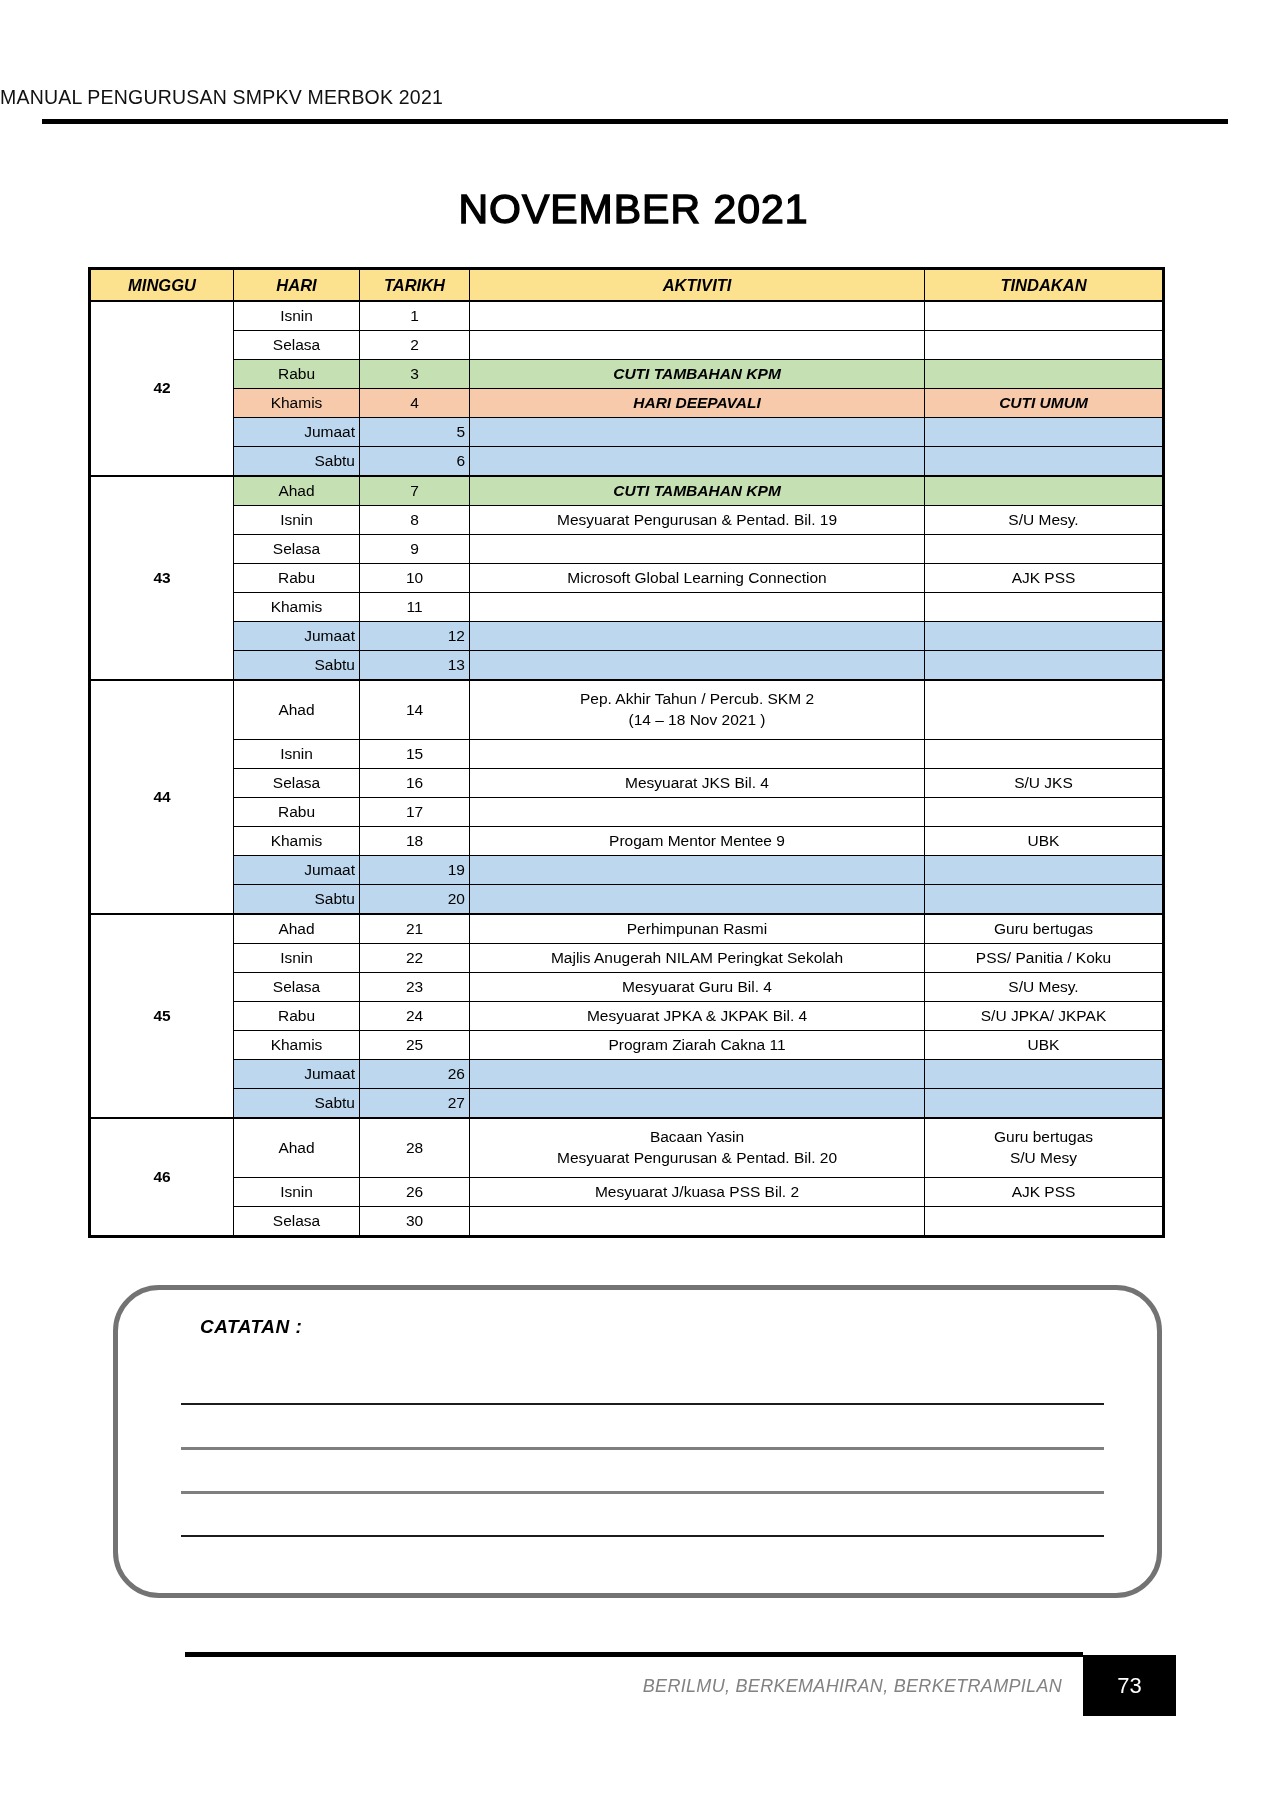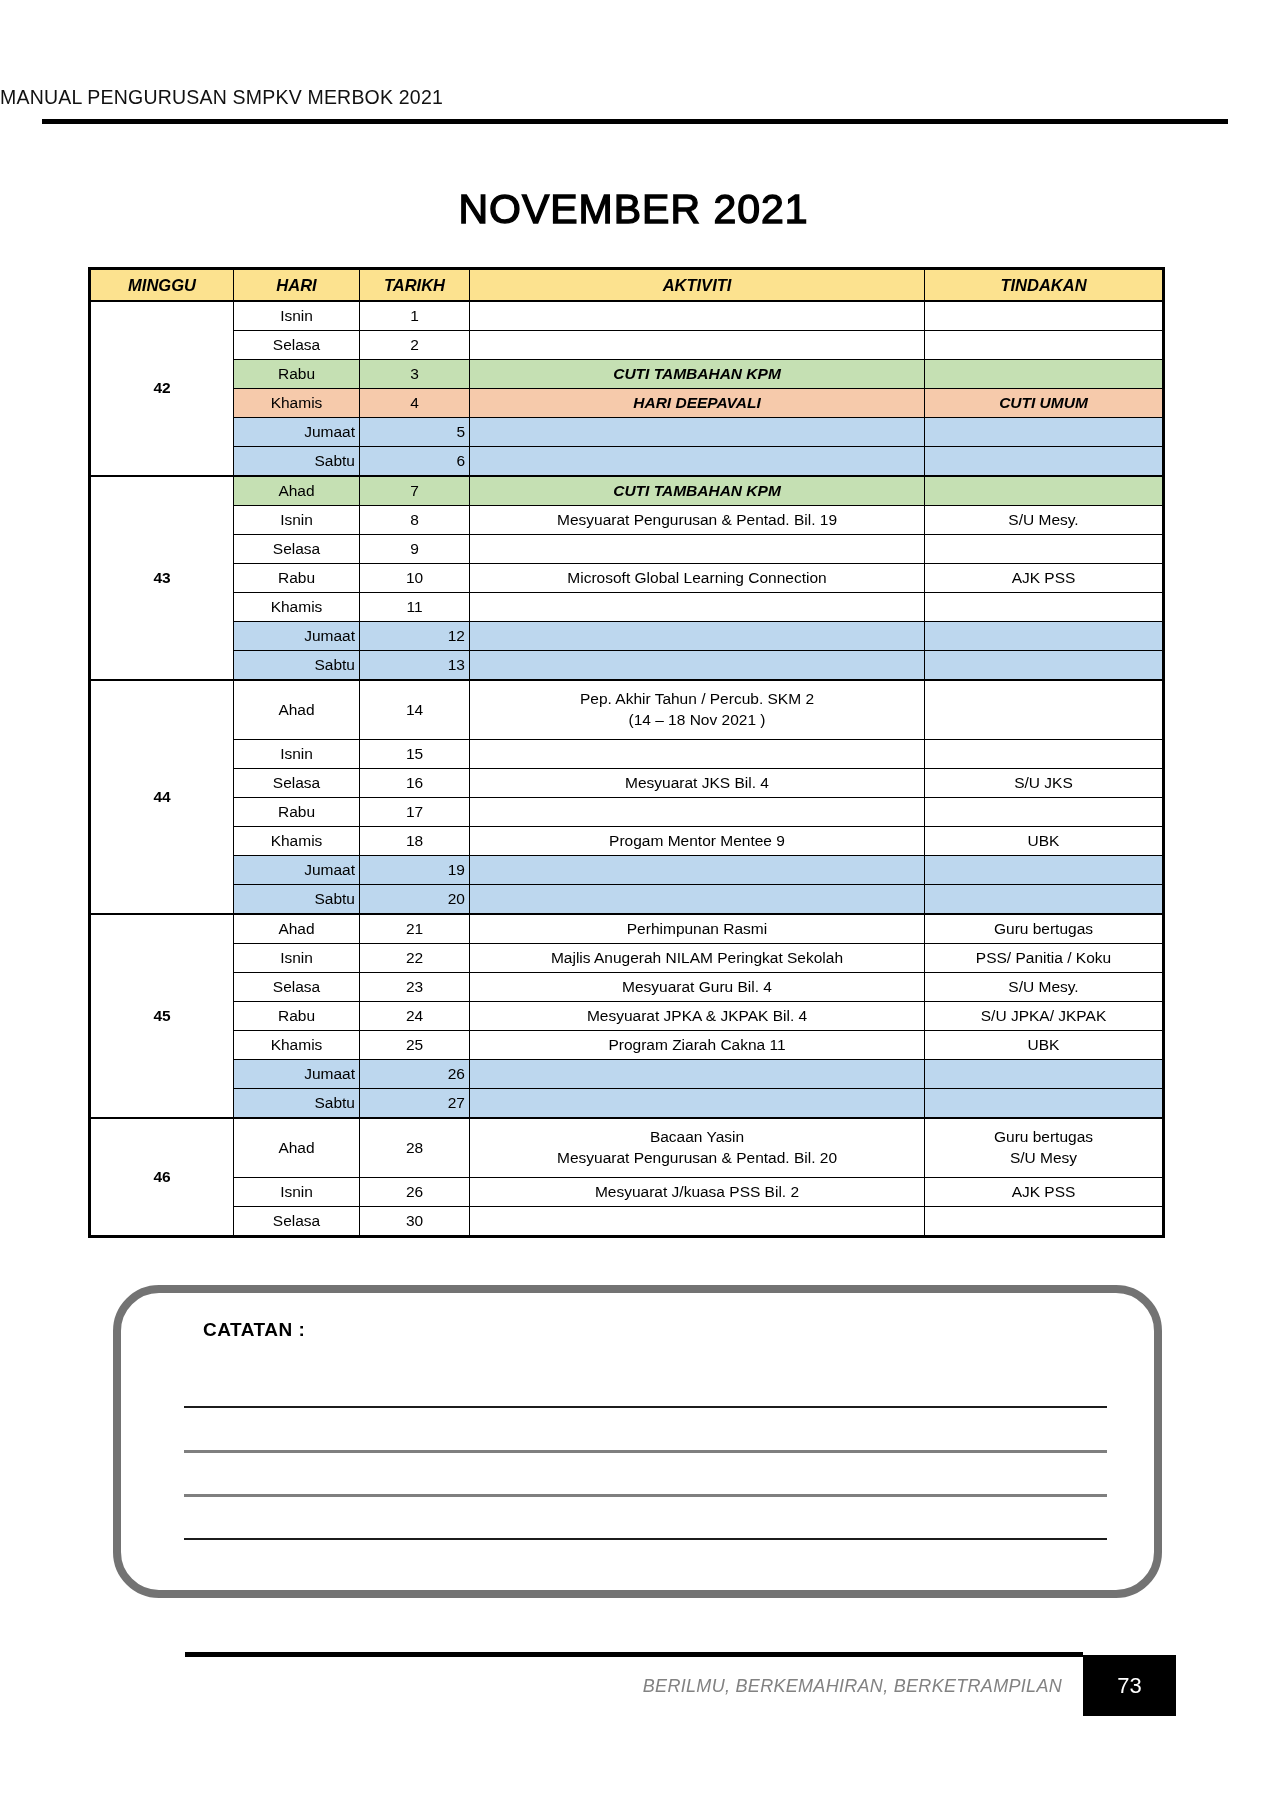--- a/index.html
+++ b/index.html
@@ -39,21 +39,21 @@
   td.minggu-cell{font-size:29px;font-weight:bold;background:#fff;}
   tr.row-green td:not(.minggu-cell){background:var(--green);}
   tr.row-orange td:not(.minggu-cell){background:var(--orange);}
   tr.row-blue td:not(.minggu-cell){background:var(--blue);text-align:right;}
   tr.row-green td.aktiviti,tr.row-green td.tindakan,
   tr.row-orange td.aktiviti,tr.row-orange td.tindakan{
     font-weight:bold;font-style:italic;font-size:15.5px;
   }
   .notes-box{
     position:absolute;left:113px;top:1285px;width:1049px;height:313px;
-    border:8px solid #737373;border-radius:46px;box-sizing:border-box;
+    border:5px solid #737373;border-radius:46px;box-sizing:border-box;font-style:italic;
   }
   .notes-label{
     position:absolute;left:82px;top:26px;font-size:19px;font-weight:bold;
     letter-spacing:0.5px;
   }
   .note-line{position:absolute;left:63px;width:923px;}
   .note-line.dark{height:1.8px;background:#1c1c1c;}
   .note-line.gray{height:2.6px;background:#7f7f7f;}
   .footer-rule{
     position:absolute;left:185px;top:1652px;width:898px;height:4.5px;background:#000;

